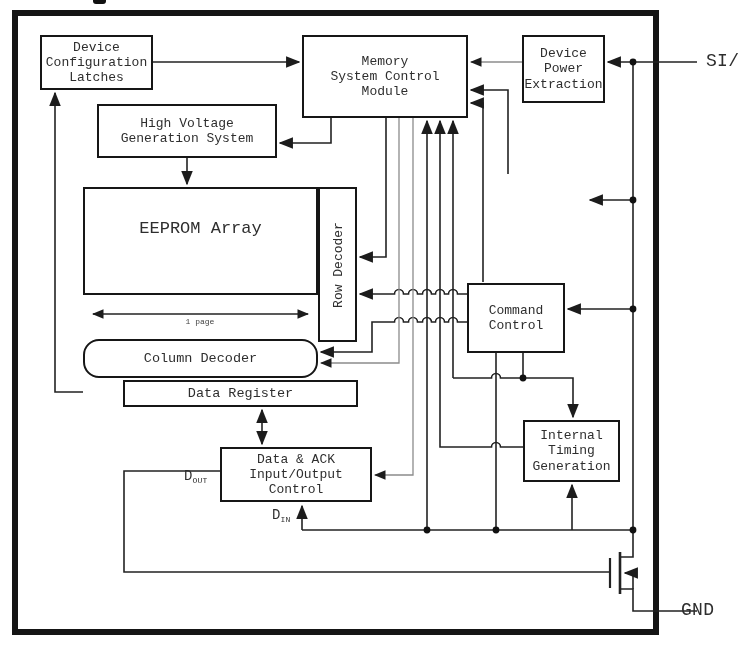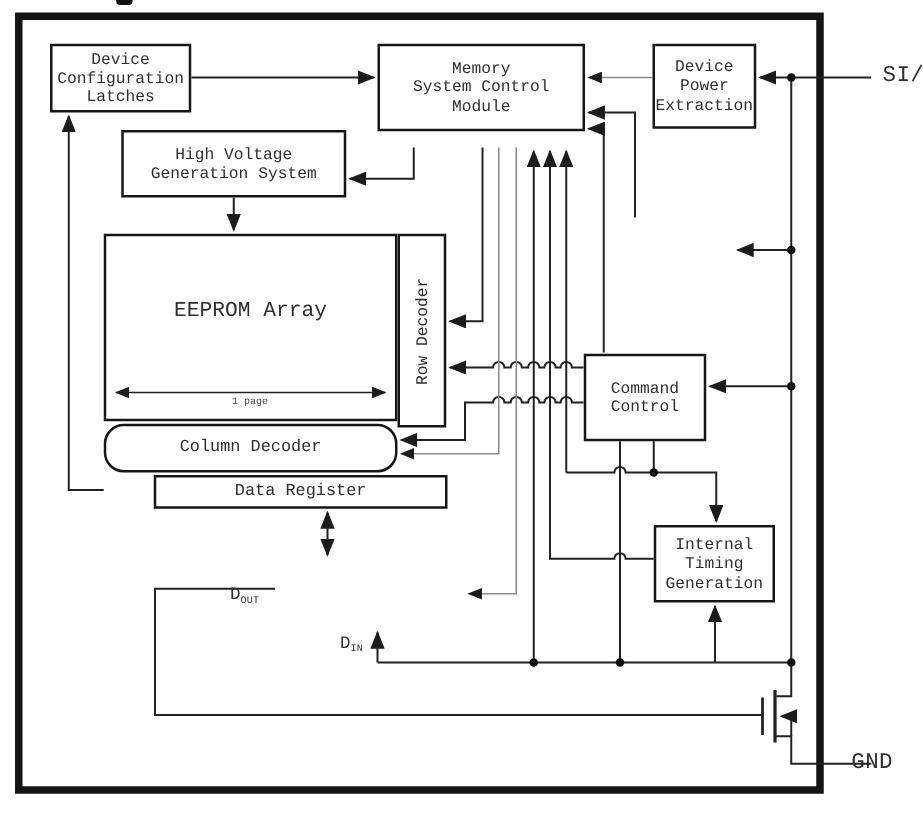--- a/index.html
+++ b/index.html
@@ -90,39 +90,39 @@
       <circle cx="523" cy="378" r="3.4"></circle>
     </g>
   </svg>
 
   <div class="box" style="left:40px;top:35px;width:113px;height:55px;">
     <span class="box-label">Device
 Configuration
 Latches</span>
   </div>
 
-  <div class="box" style="left:302px;top:35px;width:166px;height:70px;">
+  <div class="box" style="left:302px;top:35px;width:166px;height:83px;">
     <span class="box-label">Memory
 System Control
 Module</span>
   </div>
 
   <div class="box" style="left:522px;top:35px;width:83px;height:68px;">
     <span class="box-label">Device
 Power
 Extraction</span>
   </div>
 
   <div class="box" style="left:97px;top:104px;width:180px;height:54px;">
     <span class="box-label">High Voltage
 Generation System</span>
   </div>
 
 
-  <div class="box" style="left:83px;top:187px;width:235px;height:150px;">
+  <div class="box" style="left:83px;top:187px;width:235px;height:108px;">
     <span class="box-label big-label" style="position:relative;top:-12px;">EEPROM Array</span>
   </div>
 
   <div class="box" style="left:318px;top:187px;width:39px;height:155px;">
     <span class="vrot">Row Decoder</span>
   </div>
 
   <div class="box" style="left:467px;top:283px;width:98px;height:70px;">
     <span class="box-label">Command
 Control</span>
@@ -135,20 +135,24 @@
   <div class="box" style="left:83px;top:380px;width:235px;height:27px;margin-left:40px;">
     <span class="box-label" style="font-size:13.5px;">Data Register</span>
   </div>
 
   <div class="box" style="left:523px;top:420px;width:97px;height:62px;">
     <span class="box-label">Internal
 Timing
 Generation</span>
   </div>
 
+  <div class="box" style="left:220px;top:447px;width:152px;height:55px;">
+    <span class="box-label">Data &amp; ACK
+Input/Output Control</span>
+  </div>
 
   <svg class="layer" width="738" height="651">
     <path d="M93,314 L308,314" stroke="#222" stroke-width="1.3" fill="none" marker-start="url(#arr)" marker-end="url(#arr)"></path>
   </svg>
   <div class="pagelbl">1 page</div>
 
   <div class="pin" style="left:706px;top:51px;">SI/O</div>
   <div class="pin" style="left:681px;top:600px;">GND</div>
 
   <div class="sig" style="left:184px;top:468px;">

